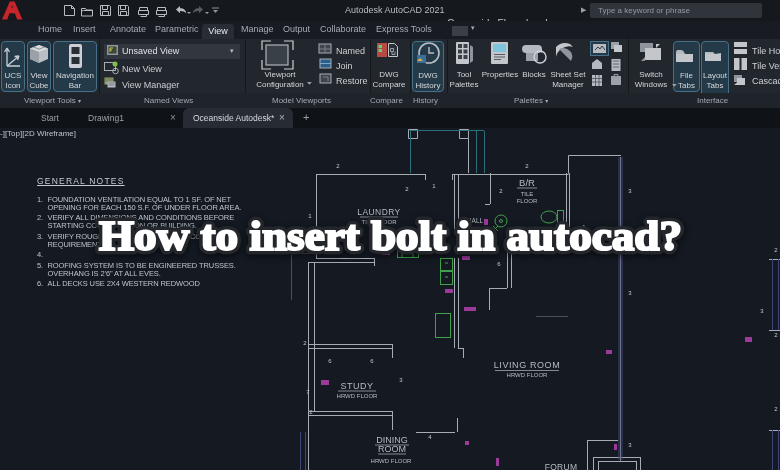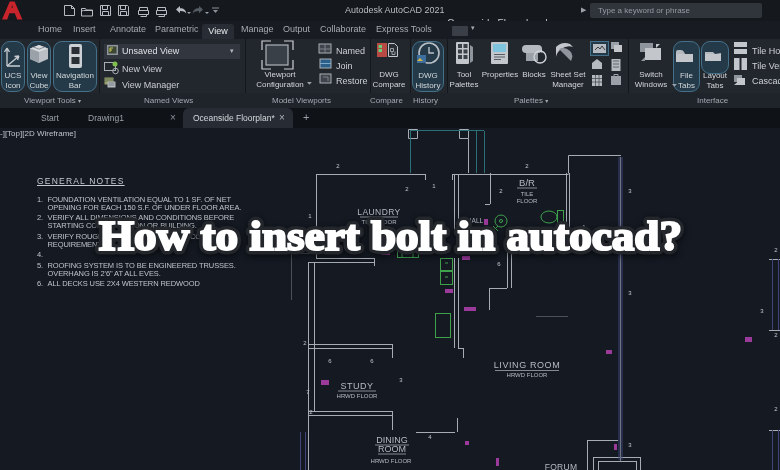--- a/index.html
+++ b/index.html
@@ -5,21 +5,21 @@
 .abs{position:absolute}
 #titlebar{left:0;top:0;width:780px;height:21px;background:#15181d}
 #tabrow{left:0;top:21px;width:780px;height:18px;background:#181b21}
 #ribbon{left:0;top:39px;width:780px;height:54px;background:#22262d}
 #labels{left:0;top:93px;width:780px;height:15px;background:#1f232a}
 #filetabs{left:0;top:108px;width:780px;height:20px;background:#0f1217}
 #canvas{left:0;top:128px;width:780px;height:342px;background:#141922}
 .tab{position:absolute;top:3px;font-size:9px;color:#a6abb2}
 .rlabel{position:absolute;top:3px;font-size:8px;color:#a4aab2;white-space:nowrap}
 .sep{position:absolute;top:0;width:1px;height:54px;background:#14171c}
-.hl{position:absolute;background:#243a49;border:1px solid #447089;border-radius:9px}
+.hl{position:absolute;background:#243a49;border:1px solid #447089;border-radius:4px}
 .btxt{position:absolute;width:100%;text-align:center;font-size:8px;color:#d4d7da;line-height:9.5px;white-space:nowrap}
 .ftab{position:absolute;top:0;height:20px;font-size:9px;color:#9aa1a9}
 .mtxt{position:absolute;font-size:9px;color:#ced2d6;white-space:nowrap}
 .ni{display:flex;margin-bottom:2.5px}
 .ni span{width:10.5px;flex:none}
 </style></head>
 <body>
 <div class="abs" id="titlebar">
   <svg class="abs" style="left:0;top:0" width="780" height="21">
 
@@ -99,21 +99,21 @@
 
   <div class="btxt" style="left:446px;top:31px;width:36px">Tool<br>Palettes</div>
   <div class="btxt" style="left:479px;top:31px;width:42px">Properties</div>
   <div class="btxt" style="left:516px;top:31px;width:36px">Blocks</div>
   <div class="btxt" style="left:548px;top:31px;width:40px">Sheet Set<br>Manager</div>
 
   <div class="btxt" style="left:630px;top:31px;width:42px">Switch<br>Windows</div>
   <div class="hl" style="left:673px;top:2px;width:27px;height:51px">
       <div class="btxt" style="top:29px">File<br>Tabs</div>
     </div>
-  <div class="hl" style="left:701px;top:2px;width:28px;height:33px">
+  <div class="hl" style="left:701px;top:2px;width:28px;height:59px">
       <div class="btxt" style="top:29px">Layout<br>Tabs</div>
     </div>
   <span class="mtxt" style="left:752px;top:7px">Tile Horizo</span>
   <span class="mtxt" style="left:752px;top:22px">Tile Vertic</span>
   <span class="mtxt" style="left:752px;top:37px">Cascade</span>
   <svg class="abs" style="left:0;top:0" width="780" height="54">
 
     <g stroke="#c9cdd2" stroke-width="1.3" fill="none">
       <path d="M7,27 V9 M7,27 H20 M7,9 l-2.5,4 M7,9 l2.5,4"></path>
       <path d="M7,27 L19,17 M19,17 l-4.5,0.5 M19,17 l-1.5,4"></path>
@@ -261,21 +261,21 @@
   <span class="rlabel" style="left:370px">Compare</span>
   <span class="rlabel" style="left:413px">History</span>
   <span class="rlabel" style="left:514px">Palettes <span style="font-size:6px">▾</span></span>
   <span class="rlabel" style="left:697px">Interface</span>
 </div>
 <div class="abs" id="filetabs">
   <span class="ftab" style="left:41px;top:5px;font-size:8.5px">Start</span>
   <span class="ftab" style="left:88px;top:5px;font-size:8.5px">Drawing1</span>
   <span class="ftab" style="left:170px;top:4px;font-size:10px;color:#8b9199">×</span>
   <div class="abs" style="left:183px;top:0;width:110px;height:20px;background:#262b34;border-radius:6px 6px 0 0"></div>
-  <span class="ftab" style="left:193px;top:5px;color:#d7dade;font-size:8.5px">Oceanside Floorplan*</span>
+  <span class="ftab" style="left:193px;top:5px;color:#d7dade;font-size:8.5px">Oceanside Autodesk*</span>
   <span class="ftab" style="left:279px;top:4px;font-size:10px;color:#aab0b7">×</span>
   <span class="ftab" style="left:303px;top:3px;font-size:11px;color:#9aa1a9">+</span>
 </div>
 <div class="abs" id="canvas">
   <div class="abs" style="left:0;top:1px;font-size:8px;color:#c0c4c9">-][Top][2D Wireframe]</div>
   <div class="abs" id="notes" style="left:37px;top:49px;width:230px;color:#c0c4c9;font-size:7.5px;letter-spacing:-0.1px;line-height:8px;white-space:nowrap">
     <div style="font-size:8.5px;letter-spacing:1.2px;text-decoration:underline;margin-bottom:10.5px;color:#c6cacf">GENERAL NOTES</div>
     <div class="ni">
         <span>1.</span>
         <div>FOUNDATION VENTILATION EQUAL TO 1 SF. OF NET<br>OPENING FOR EACH 150 S.F. OF UNDER FLOOR AREA.</div>

